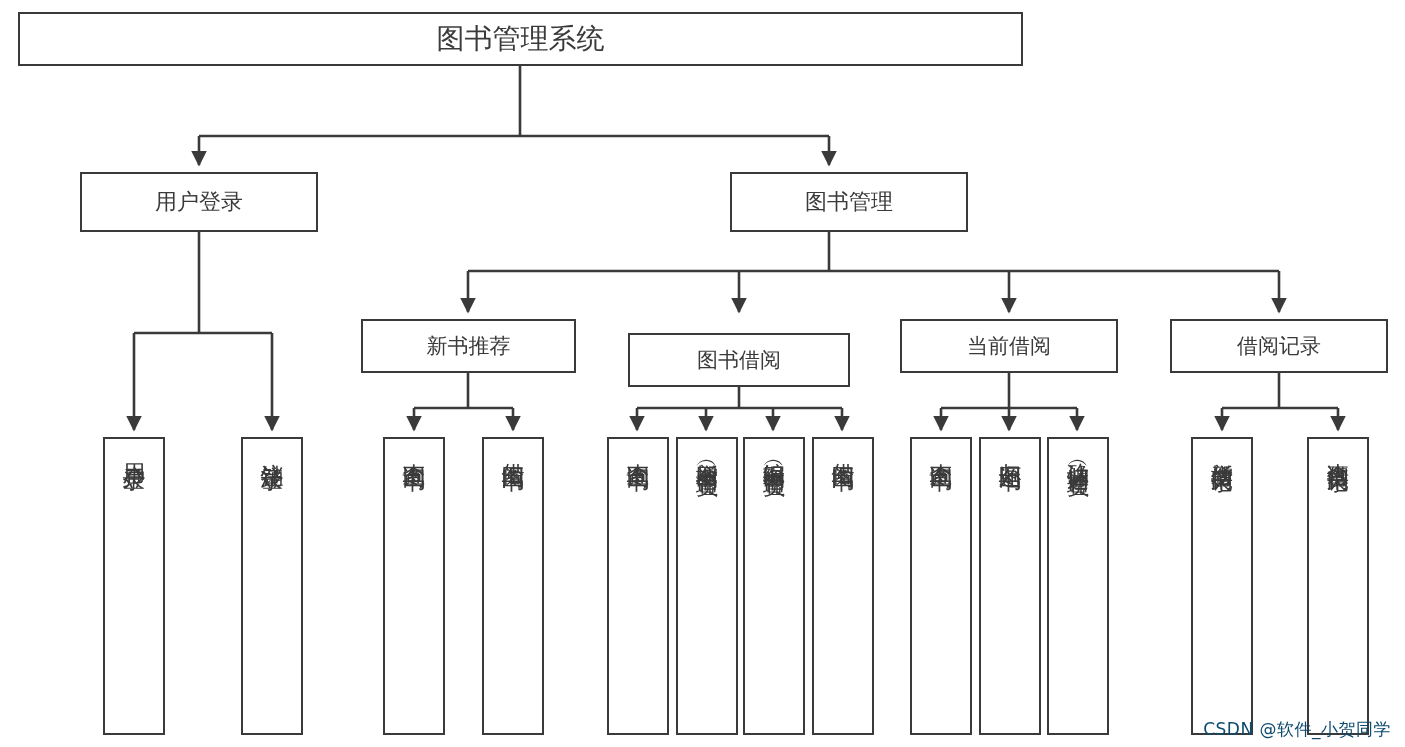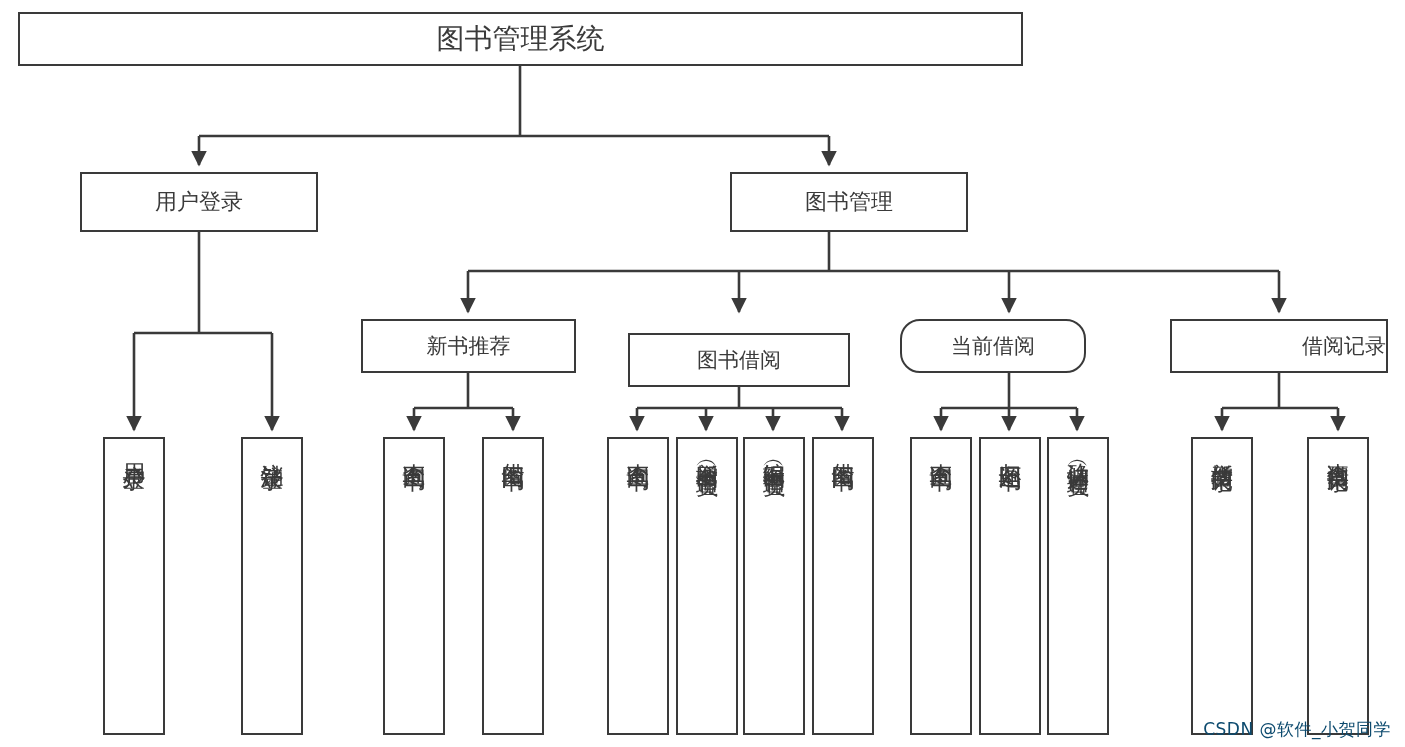--- a/index.html
+++ b/index.html
@@ -135,24 +135,24 @@
   <div class="node n-l2" style="left:730px;top:172px;width:238px;">
     <span class="label">图书管理</span>
   </div>
 
   <div class="node n-l3" style="left:361px;top:319px;width:215px;">
     <span class="label">新书推荐</span>
   </div>
   <div class="node n-l3" style="left:628px;top:333px;width:222px;">
     <span class="label">图书借阅</span>
   </div>
-  <div class="node n-l3" style="left:900px;top:319px;width:186px;border-radius:20px;">
+  <div class="node n-l3" style="left:900px;top:319px;width:218px;">
     <span class="label">当前借阅</span>
   </div>
-  <div class="node n-l3" style="left:1170px;top:319px;width:218px;justify-content:flex-end;">
+  <div class="node n-l3" style="left:1170px;top:319px;width:218px;">
     <span class="label">借阅记录</span>
   </div>
 
   <div class="node n-leaf" style="left:103px;width:62px;">
     <span class="label">用户登录</span>
   </div>
   <div class="node n-leaf" style="left:241px;width:62px;">
     <span class="label">注销登录</span>
   </div>
 

